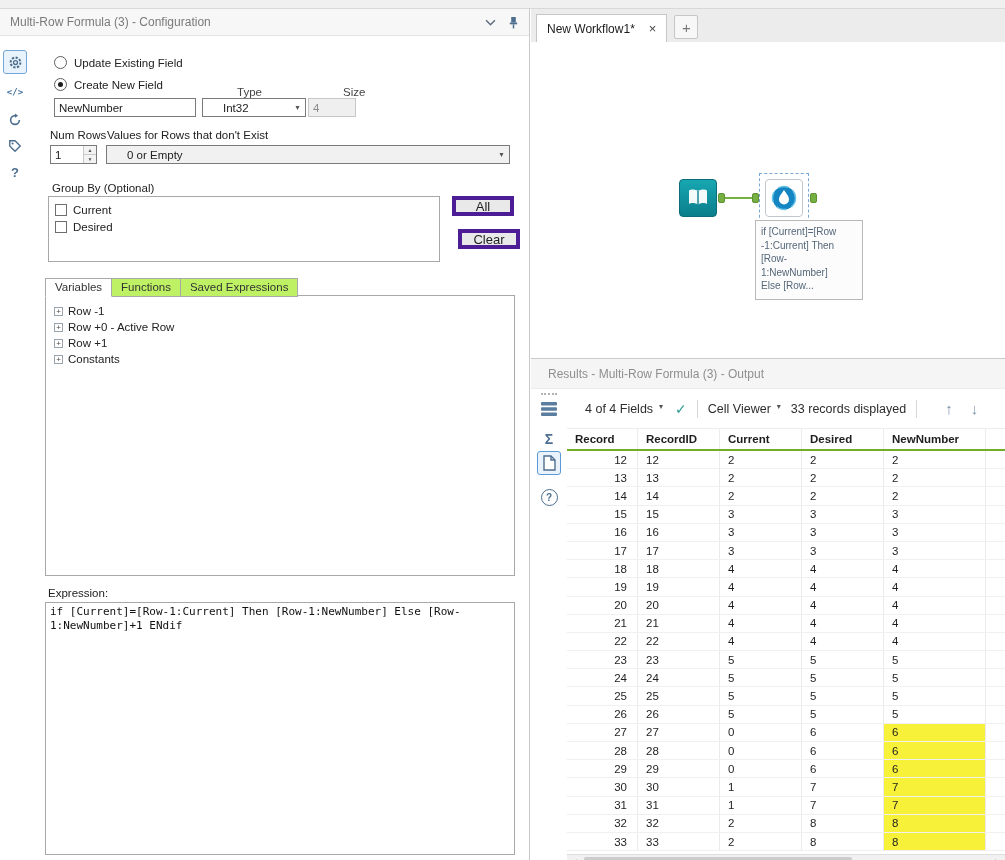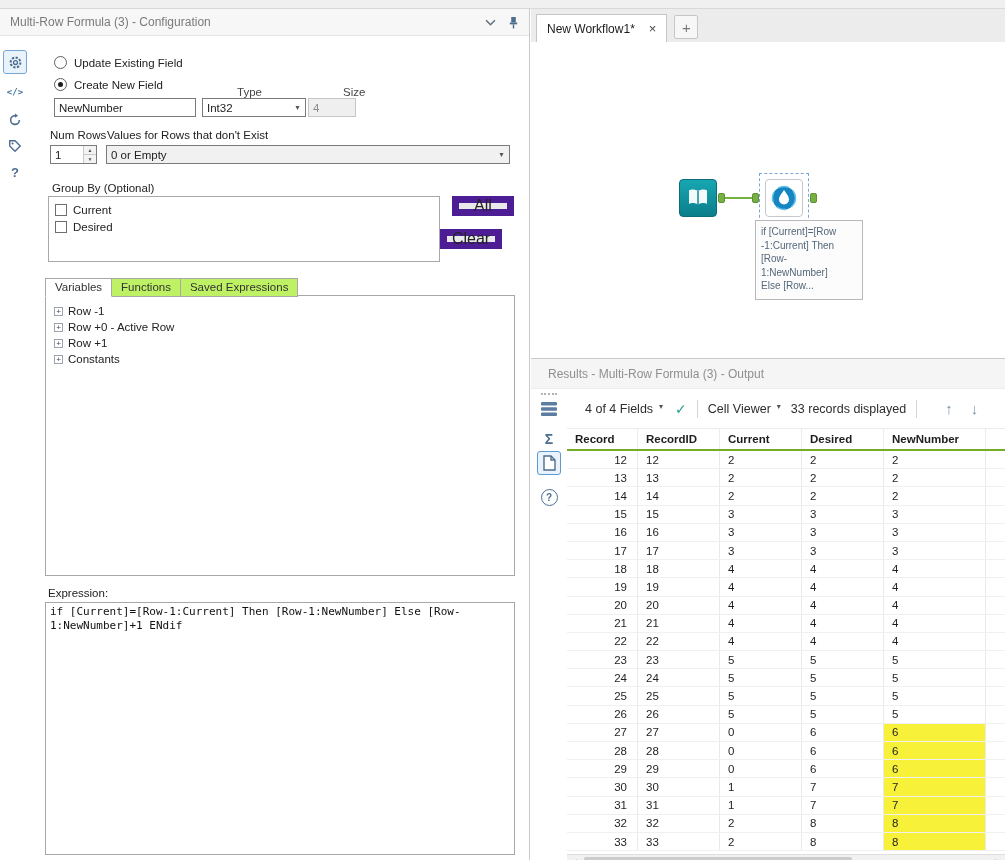--- a/index.html
+++ b/index.html
@@ -25,34 +25,34 @@
   #cfg-body { position:absolute; left:30px; top:27px; right:0; bottom:0; }
   .flabel { position:absolute; font-size:11.5px; color:#222; white-space:nowrap; }
   .glabel { color:#444;margin-left:33px; }
 
   .radio-row { position:absolute; display:flex; align-items:center; gap:7px; font-size:11.5px; }
   .radio { width:13px; height:13px; border:1px solid #5f5f5f; border-radius:50%; background:#fff; position:relative; flex:0 0 auto; }
   .radio.checked::after { content:""; position:absolute; left:3px; top:3px; width:5px; height:5px; border-radius:50%; background:#1d1d1d; }
 
   .textbox { position:absolute; border:1px solid #7a7a7a; background:#fff; height:19px; font-size:11.5px; padding:0 4px; display:flex; align-items:center; }
   .textbox.disabled { background:#efefef; border-color:#c6c6c6; color:#8a8a8a; }
-  .combo { position:absolute; display:flex; align-items:center; border:1px solid #7a7a7a; background:#fff; height:19px; font-size:11.5px; padding-left:4px; }
+  .combo { position:absolute; display:flex; align-items:center; border:1px solid #7a7a7a; background:#fff; height:19px; font-size:11.5px; padding-left:20px; }
   .combo .caret { margin-left:auto; width:15px; color:#555; font-size:8px; text-align:center; }
   .combo.gray { background:#f1f1f1; }
 
   .spinner { position:absolute; display:flex; border:1px solid #7a7a7a; background:#fff; height:19px; }
   .spinner .val { flex:1; display:flex; align-items:center; padding-left:4px; font-size:11.5px; }
   .spinner .btns { width:13px; display:flex; flex-direction:column; border-left:1px solid #c9c9c9; }
   .spinner .btns span { flex:1; font-size:5px; color:#555; display:flex; align-items:center; justify-content:center; background:#f3f3f3; }
   .spinner .btns span:first-child { border-bottom:1px solid #c9c9c9; }
 
   #group-list { position:absolute; left:18px; top:160px; width:392px; height:66px; border:1px solid #a8a8a8; background:#fff; padding:4px 6px; }
   .group-item { display:flex; align-items:center; gap:6px; height:17px; font-size:11.5px; }
   .checkbox { width:12px; height:12px; border:1px solid #6e6e6e; background:#fff; flex:0 0 auto; }
-  .win-btn { position:absolute; width:62px; height:20px; background:#e9e9e9; border:7px solid #4c1d95; font-size:16px; display:flex; align-items:center; justify-content:center; color:#222; }
+  .win-btn { position:absolute; width:62px; height:20px; background:#e9e9e9; border:4px solid #4c1d95; font-size:13px; display:flex; align-items:center; justify-content:center; color:#222; }
 
   #cfg-tabs { position:absolute; left:15px; top:242px; display:flex; font-size:11.5px; z-index:2; }
   .cfg-tab { padding:2px 9px 3px; border:1px solid #a8a8a8; border-left:none; background:#bef264; color:#333; }
   .cfg-tab:first-child { border-left:1px solid #a8a8a8; }
   .cfg-tab.active { background:#fff; border-bottom:1px solid #fff; }
 
   #tree-panel { position:absolute; left:15px; top:259px; width:470px; height:281px; border:1px solid #a8a8a8; background:#fff; z-index:1; padding-top:7px; }
   .tree-item { display:flex; align-items:center; height:16px; padding-left:8px; font-size:11.5px; color:#222; }
   .expand-box { width:9px; height:9px; border:1px solid #9aa4ae; font-size:8px; line-height:7px; text-align:center; color:#444; margin-right:5px; background:#fff; flex:0 0 auto; }
 
@@ -204,21 +204,21 @@
         <div class="group-item">
           <span class="checkbox"></span>
           <span>Current</span>
         </div>
         <div class="group-item">
           <span class="checkbox"></span>
           <span>Desired</span>
         </div>
       </div>
       <div class="win-btn" style="left:422px; top:160px;">All</div>
-      <div class="win-btn" style="left:410px; top:193px;">Clear</div>
+      <div class="win-btn" style="left:428px; top:193px;">Clear</div>
 
       <div id="cfg-tabs">
         <span class="cfg-tab active">Variables</span>
         <span class="cfg-tab">Functions</span>
         <span class="cfg-tab">Saved Expressions</span>
       </div>
 
       <div id="tree-panel">
         <div class="tree-item">
           <span class="expand-box">+</span>

